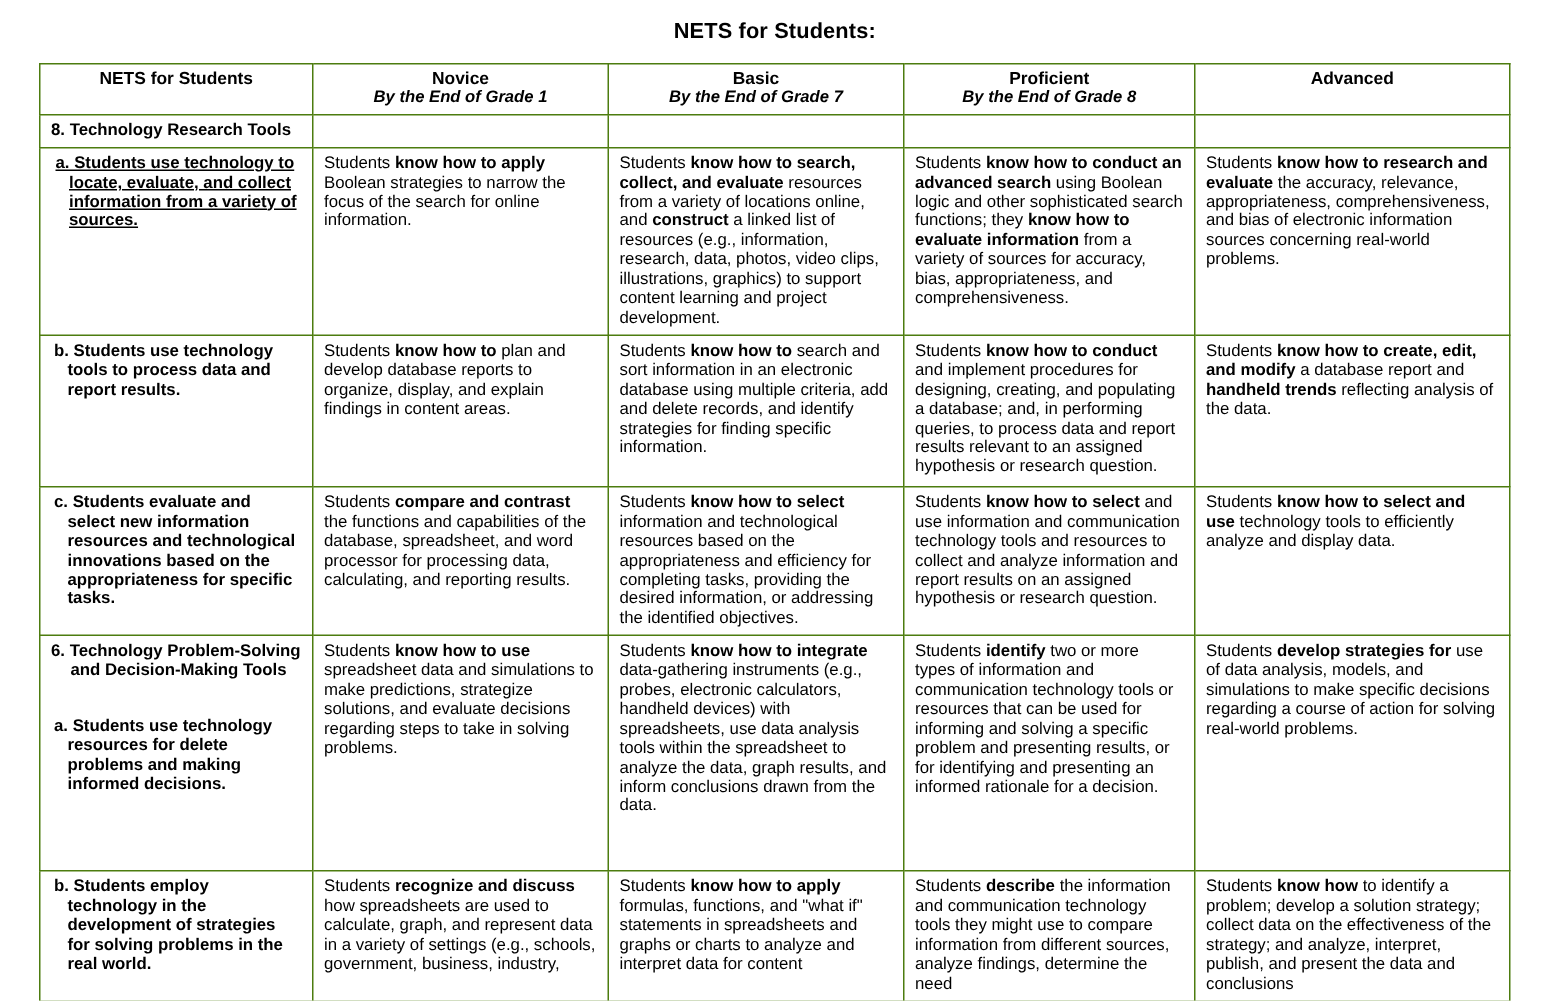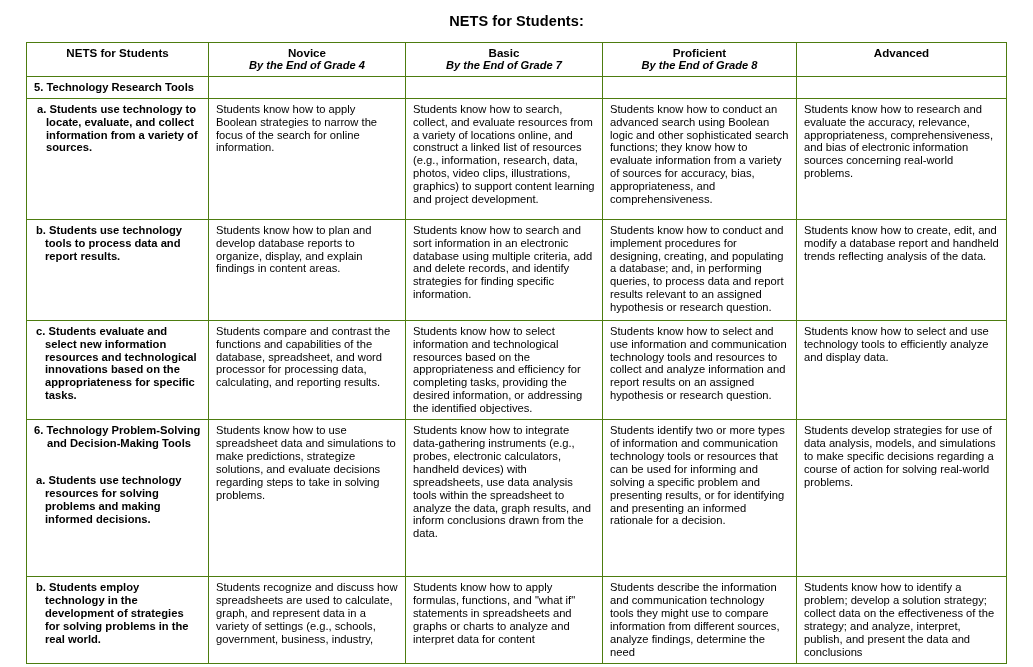--- a/index.html
+++ b/index.html
@@ -86,38 +86,39 @@
   
   td.standard {
     font-weight: bold;
     font-size: 11.4px;
     line-height: 13.3px;
   }
   td.standard .indent {
     display: block;
     padding-left: 12px;
     text-indent: -9px;
+    text-decoration: underline;
   }
   td.standard .strandhead {
     display: block;
     padding-left: 13px;
     text-indent: -13px;
     margin-bottom: 24px;
   }
   td.standard .hang {
     display: block;
     padding-left: 11px;
     text-indent: -9px;
   }
 
   td.level {
     font-size: 11.2px;
     line-height: 13.0px;
   }
-  td.level b { font-weight: normal; }
+  td.level b { font-weight: bold; }
 
   
   td.vcenter { vertical-align: middle; }
 
   .h-row-1 td { height: 112px; }
   .h-row-2 td { height: 92px; }
   .h-row-3 td { height: 82px; }
   .h-row-4 td { height: 148px; }
   .h-row-5 td { height: 56px; }
 </style>
@@ -138,39 +139,39 @@
         <col class="c-pro">
         <col class="c-adv">
     </colgroup>
     <thead>
       <tr>
         <th>
           <span>NETS for Students</span>
         </th>
         <th>
           <span>Novice</span>
-          <span class="sub">By the End of Grade 4</span>
+          <span class="sub">By the End of Grade 1</span>
         </th>
         <th>
           <span>Basic</span>
           <span class="sub">By the End of Grade 7</span>
         </th>
         <th>
           <span>Proficient</span>
           <span class="sub">By the End of Grade 8</span>
         </th>
         <th>
           <span>Advanced</span>
         </th>
       </tr>
     </thead>
     <tbody>
 
       <tr class="strand-row">
-        <td class="strand">5. Technology Research Tools</td>
+        <td class="strand">8. Technology Research Tools</td>
         <td class="empty"></td>
         <td class="empty"></td>
         <td class="empty"></td>
         <td class="empty"></td>
       </tr>
 
       <tr class="h-row-1">
         <td class="standard">
           <span class="indent">a.  Students use technology to locate, evaluate, and collect information from a variety of sources.</span>
         </td>
@@ -196,21 +197,21 @@
         </td>
         <td class="level">Students <b>compare and contrast</b> the functions and capabilities of the database, spreadsheet, and word processor for processing data, calculating, and reporting results.</td>
         <td class="level">Students <b>know how to select</b> information and technological resources based on the appropriateness and efficiency for completing tasks, providing the desired information, or addressing the identified objectives.</td>
         <td class="level">Students <b>know how to select</b> and use information and communication technology tools and resources to collect and analyze information and report results on an assigned hypothesis or research question.</td>
         <td class="level">Students <b>know how to select and use</b> technology tools to efficiently analyze and display data.</td>
       </tr>
 
       <tr class="h-row-4">
         <td class="standard">
           <span class="strandhead">6. Technology Problem-Solving and Decision-Making Tools</span>
-          <span class="hang">a. Students use technology resources for solving problems and making informed decisions.</span>
+          <span class="hang">a. Students use technology resources for delete problems and making informed decisions.</span>
         </td>
         <td class="level vcenter">Students <b>know how to use</b> spreadsheet data and simulations to make predictions, strategize solutions, and evaluate decisions regarding steps to take in solving problems.</td>
         <td class="level vcenter">Students <b>know how to integrate</b> data-gathering instruments (e.g., probes, electronic calculators, handheld devices) with spreadsheets, use data analysis tools within the spreadsheet to analyze the data, graph results, and inform conclusions drawn from the data.</td>
         <td class="level vcenter">Students <b>identify</b> two or more types of information and communication technology tools or resources that can be used for informing and solving a specific problem and presenting results, or for identifying and presenting an informed rationale for a decision.</td>
         <td class="level vcenter">Students <b>develop strategies for</b> use of data analysis, models, and simulations to make specific decisions regarding a course of action for solving real-world problems.</td>
       </tr>
 
       <tr class="h-row-5">
         <td class="standard">
           <span class="hang">b. Students employ technology in the development of strategies for solving problems in the real world.</span>

